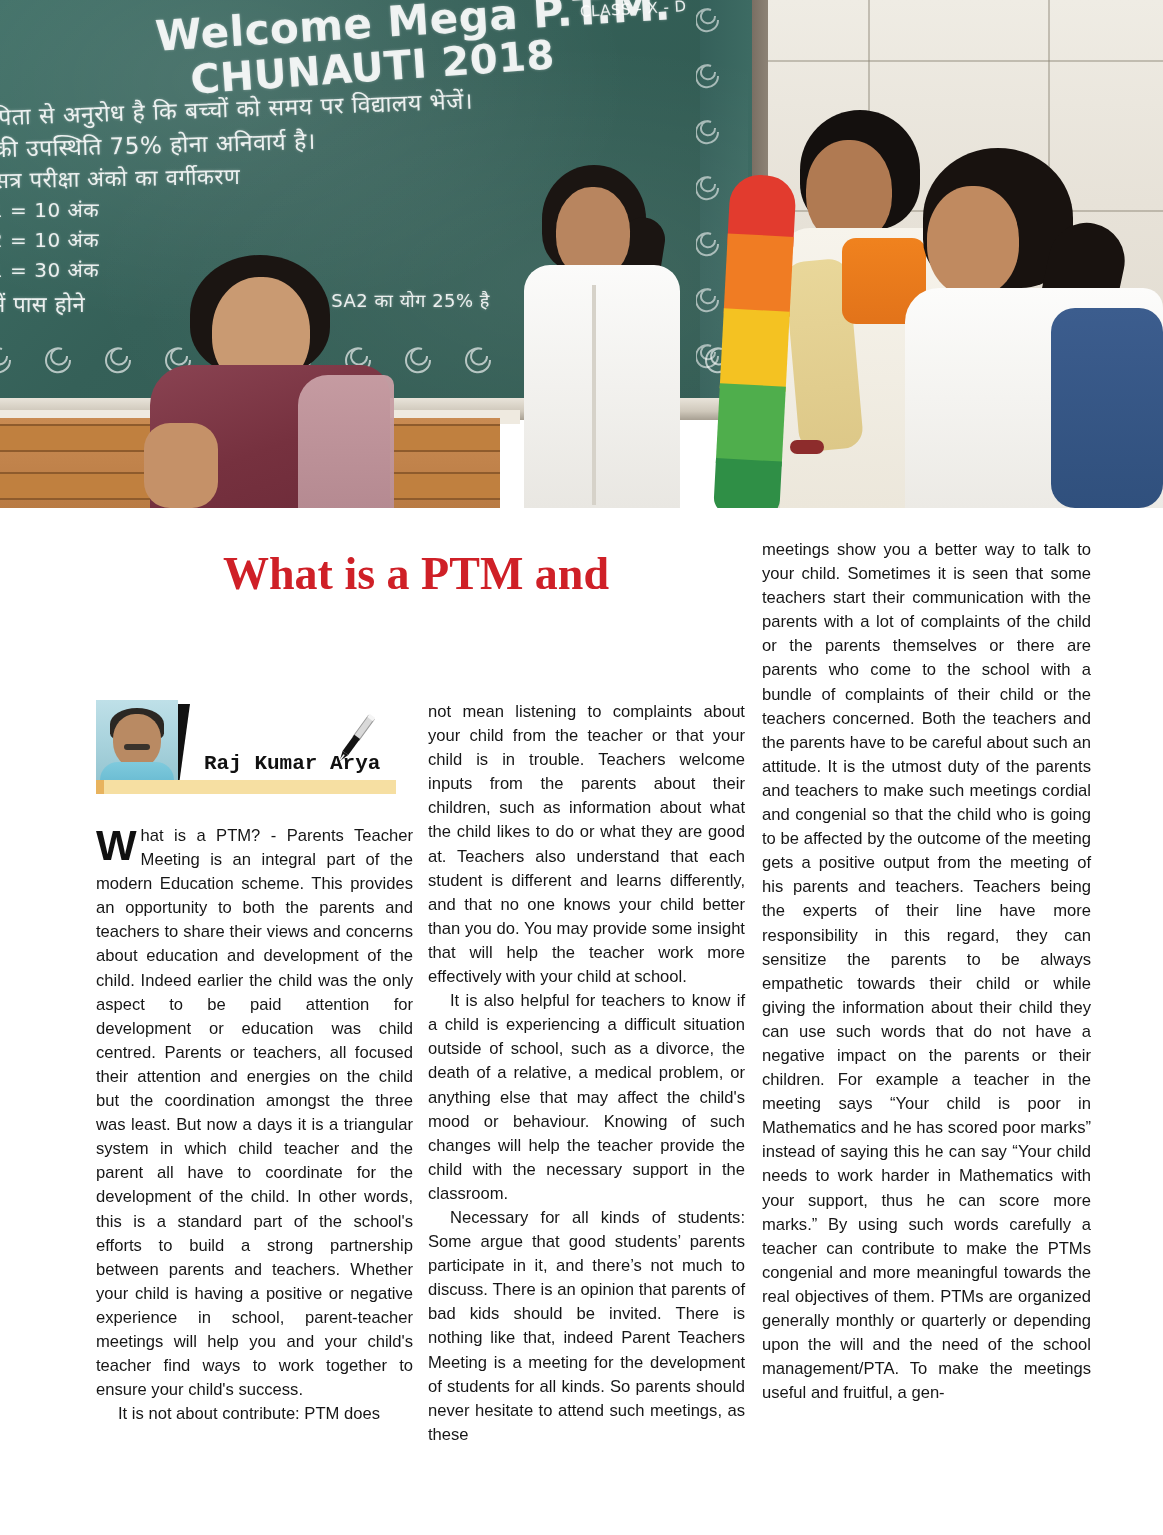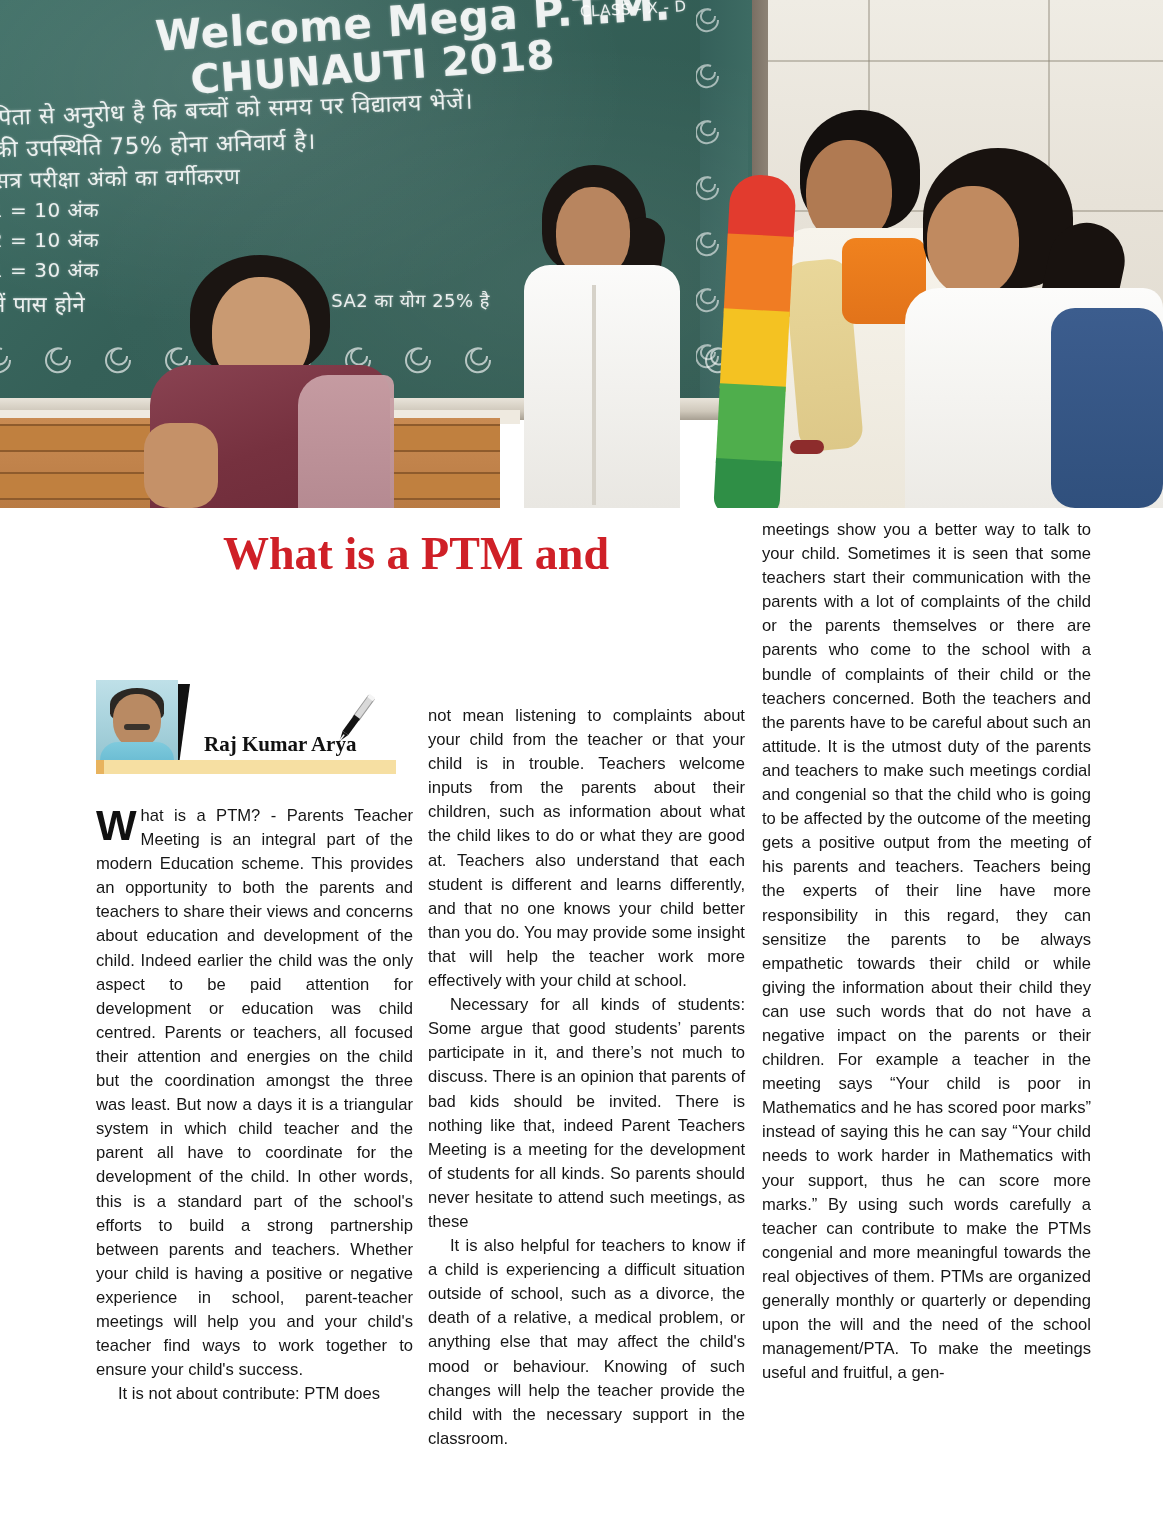--- a/index.html
+++ b/index.html
@@ -148,21 +148,21 @@
   .p-girl2 .face { position:absolute; left:22px; top:38px; width:92px; height:110px;
     background:#c08a60; border-radius:48% 48% 46% 46%; }
   .p-girl2 .pony { position:absolute; left:136px; top:74px; width:76px; height:150px;
     background:#18120f; border-radius:38px; transform:rotate(12deg); }
   .p-girl2 .shirt { position:absolute; left:0; top:140px; width:258px; height:220px;
     background:linear-gradient(180deg,#fcfcfb,#eceae5); border-radius:34px 20px 0 0; }
   .p-girl2 .scarf { position:absolute; left:146px; top:160px; width:112px; height:200px;
     background:linear-gradient(180deg,#3c5d8e,#30507d); border-radius:24px; }
 
   
-  .article { position:absolute; left:0; top:508px; width:1163px; height:817px; }
+  .article { position:absolute; left:0; top:528px; width:1163px; height:817px; }
 
   .headline {
     position:absolute; left:96px; top:18px; width:640px;
     text-align:center;
     font-family:"Liberation Serif", serif;
     font-weight:700;
     font-size:46px;
     line-height:1.22;
     color:#cf2027;
   }
@@ -188,40 +188,40 @@
     border-top:0 solid transparent;
     border-bottom:88px solid transparent;
   }
   .byline-bar {
     position:absolute; left:0; top:80px; width:300px; height:14px;
     background:#f6dfa2;
   }
   .byline-bar-cap { position:absolute; left:0; top:80px; width:8px; height:14px; background:#e8b35e; }
   .byline-name {
     position:absolute; left:108px; top:52px;
-    font-family:Liberation Serif, serif;
+    font-family:Liberation Mono, monospace;
     font-weight:700; font-size:21px; color:#111;text-align:center;
   }
   .byline-pen { position:absolute; left:236px; top:8px; width:46px; height:62px; }
 
   
   .col {
     position:absolute;
     font-family:"Liberation Sans", sans-serif;
     font-size:16.6px;
     line-height:1.452;
     color:#161616;
     text-align:justify;
     text-justify:inter-word;
     hyphens:none;
   }
   .col p { margin:0; text-indent:22px; }
   .col p.first { text-indent:0; }
   .col1 { left:96px;  top:296px; width:317px; }
-  .col2 { left:428px; top:172px; width:317px;margin-top:24px; }
+  .col2 { left:428px; top:172px; width:317px; }
   .col3 { left:762px; top:10px;  width:329px; }
 
   .dropcap {
     float:left;
     font-family:"Liberation Sans", sans-serif;
     font-weight:700;
     font-size:43px;
     line-height:36px;
     padding:3px 4px 0 0;
     color:#111;
@@ -368,21 +368,21 @@
     </svg>
   </div>
 
   <div class="col col1">
     <p class="first"><span class="dropcap">W</span><span>hat is a PTM? - Parents Teacher Meeting is an integral part of the modern Education scheme. This provides an opportunity to both the parents and teachers to share their views and concerns about education and development of the child. Indeed earlier the child was the only aspect to be paid attention for development or education was child centred. Parents or teachers, all focused their attention and energies on the child but the coordination amongst the three was least. But now a days it is a triangular system in which child teacher and the parent all have to coordinate for the development of the child. In other words, this is a standard part of the school's efforts to build a strong partnership between parents and teachers. Whether your child is having a positive or negative experience in school, parent-teacher meetings will help you and your child's teacher find ways to work together to ensure your child's success.</span></p>
     <p>It is not about contribute: PTM does</p>
   </div>
 
   <div class="col col2">
     <p class="first">not mean listening to complaints about your child from the teacher or that your child is in trouble. Teachers welcome inputs from the parents about their children, such as information about what the child likes to do or what they are good at. Teachers also understand that each student is different and learns differently, and that no one knows your child better than you do. You may provide some insight that will help the teacher work more effectively with your child at school.</p>
+    <p>It is also helpful for teachers to know if a child is experiencing a difficult situation outside of school, such as a divorce, the death of a relative, a medical problem, or anything else that may affect the child's mood or behaviour. Knowing of such changes will help the teacher provide the child with the necessary support in the classroom.</p>
     <p>Necessary for all kinds of students: Some argue that good students’ parents participate in it, and there’s not much to discuss. There is an opinion that parents of bad kids should be invited. There is nothing like that, indeed Parent Teachers Meeting is a meeting for the development of students for all kinds. So parents should never hesitate to attend such meetings, as these</p>
-    <p>It is also helpful for teachers to know if a child is experiencing a difficult situation outside of school, such as a divorce, the death of a relative, a medical problem, or anything else that may affect the child's mood or behaviour. Knowing of such changes will help the teacher provide the child with the necessary support in the classroom.</p>
   </div>
 
   <div class="col col3">
     <p class="first">meetings show you a better way to talk to your child. Sometimes it is seen that some teachers start their communication with the parents with a lot of complaints of the child or the parents themselves or there are parents who come to the school with a bundle of complaints of their child or the teachers concerned. Both the teachers and the parents have to be careful about such an attitude. It is the utmost duty of the parents and teachers to make such meetings cordial and congenial so that the child who is going to be affected by the outcome of the meeting gets a positive output from the meeting of his parents and teachers. Teachers being the experts of their line have more responsibility in this regard, they can sensitize the parents to be always empathetic towards their child or while giving the information about their child they can use such words that do not have a negative impact on the parents or their children. For example a teacher in the meeting says “Your child is poor in Mathematics and he has scored poor marks” instead of saying this he can say “Your child needs to work harder in Mathematics with your support, thus he can score more marks.” By using such words carefully a teacher can contribute to make the PTMs congenial and more meaningful towards the real objectives of them. PTMs are organized generally monthly or quarterly or depending upon the will and the need of the school management/PTA. To make the meetings useful and fruitful, a gen-</p>
   </div>
 
 </div>
 
 </body></html>

